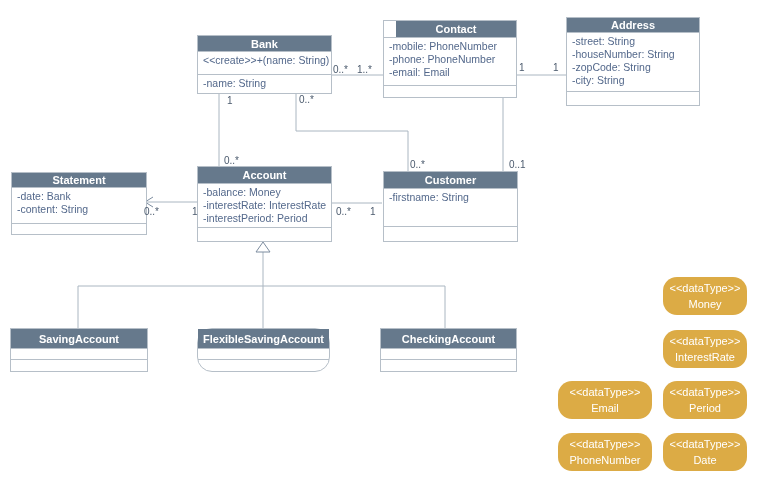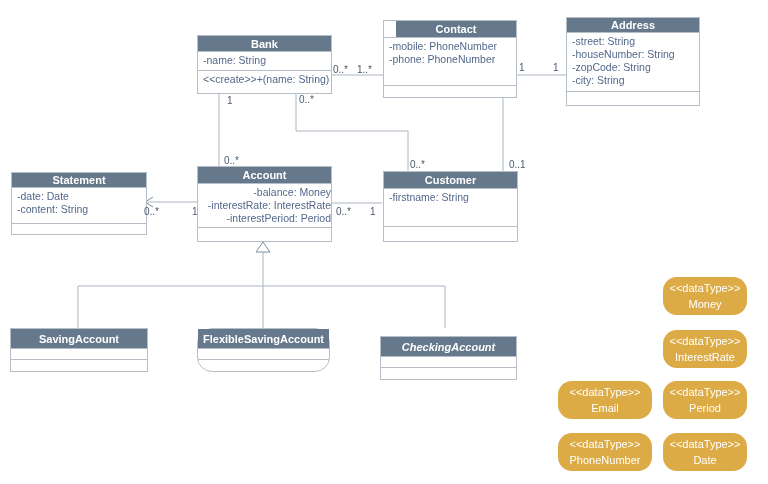--- a/index.html
+++ b/index.html
@@ -48,56 +48,57 @@
       <polyline points="263,252 263,286" fill="none" stroke="#aab6c1" stroke-width="1"></polyline>
       <polyline points="78,286 445,286" fill="none" stroke="#aab6c1" stroke-width="1"></polyline>
       <polyline points="78,286 78,328" fill="none" stroke="#aab6c1" stroke-width="1"></polyline>
       <polyline points="263,286 263,328" fill="none" stroke="#aab6c1" stroke-width="1"></polyline>
       <polyline points="445,286 445,328" fill="none" stroke="#aab6c1" stroke-width="1"></polyline>
       <polygon points="263,242 256,252 270,252" fill="#ffffff" stroke="#7d8da0" stroke-width="1"></polygon>
     </svg>
   <div id="nodes">
       <div class="uml-class" style="left: 197px; top: 35px; width: 133px; border-color: rgb(182, 191, 200);">
         <div class="hdr" style="height: 15px; background: rgb(102, 121, 140); color: rgb(255, 255, 255);">Bank</div>
+        <div class="uml-sec" style="height: 23px; border-top-color: rgb(182, 191, 200); color: rgb(83, 104, 139);">
+          <div>&lt;&lt;create&gt;&gt;+(name: String)</div>
+        </div>
         <div class="uml-sec" style="height: 19px; border-top-color: rgb(182, 191, 200); color: rgb(83, 104, 139);">
           <div>-name: String</div>
-        </div>
-        <div class="uml-sec" style="height: 23px; border-top-color: rgb(182, 191, 200); color: rgb(83, 104, 139);">
-          <div>&lt;&lt;create&gt;&gt;+(name: String)</div>
         </div>
       </div>
       <div class="uml-class" style="left: 383px; top: 20px; width: 132px; border-color: rgb(182, 191, 200);">
         <div class="hdr" style="height: 16px; background: rgb(102, 121, 140); color: rgb(255, 255, 255); margin-left: 12px;">Contact</div>
         <div class="uml-sec" style="height: 48px; border-top-color: rgb(182, 191, 200); color: rgb(83, 104, 139);">
           <div>-mobile: PhoneNumber</div>
           <div>-phone: PhoneNumber</div>
+          <div>-email: Email</div>
         </div>
         <div class="uml-sec" style="height: 12px; border-top-color: rgb(182, 191, 200); color: rgb(83, 104, 139);"></div>
       </div>
       <div class="uml-class" style="left: 566px; top: 17px; width: 132px; border-color: rgb(182, 191, 200);">
         <div class="hdr" style="height: 14px; background: rgb(102, 121, 140); color: rgb(255, 255, 255);">Address</div>
         <div class="uml-sec" style="height: 59px; border-top-color: rgb(182, 191, 200); color: rgb(83, 104, 139);">
           <div>-street: String</div>
           <div>-houseNumber: String</div>
           <div>-zopCode: String</div>
           <div>-city: String</div>
         </div>
         <div class="uml-sec" style="height: 14px; border-top-color: rgb(182, 191, 200); color: rgb(83, 104, 139);"></div>
       </div>
       <div class="uml-class" style="left: 11px; top: 172px; width: 134px; border-color: rgb(182, 191, 200);">
         <div class="hdr" style="height: 14px; background: rgb(102, 121, 140); color: rgb(255, 255, 255);">Statement</div>
         <div class="uml-sec" style="height: 36px; border-top-color: rgb(182, 191, 200); color: rgb(83, 104, 139);">
-          <div>-date: Date</div>
+          <div>-date: Bank</div>
           <div>-content: String</div>
         </div>
         <div class="uml-sec" style="height: 11px; border-top-color: rgb(182, 191, 200); color: rgb(83, 104, 139);"></div>
       </div>
       <div class="uml-class" style="left: 197px; top: 166px; width: 133px; border-color: rgb(182, 191, 200);">
         <div class="hdr" style="height: 16px; background: rgb(102, 121, 140); color: rgb(255, 255, 255);">Account</div>
-        <div class="uml-sec" style="height: 44px; border-top-color: rgb(182, 191, 200); color: rgb(83, 104, 139); text-align: right;">
+        <div class="uml-sec" style="height: 44px; border-top-color: rgb(182, 191, 200); color: rgb(83, 104, 139);">
           <div>-balance: Money</div>
           <div>-interestRate: InterestRate</div>
           <div>-interestPeriod: Period</div>
         </div>
         <div class="uml-sec" style="height: 14px; border-top-color: rgb(182, 191, 200); color: rgb(83, 104, 139);"></div>
       </div>
       <div class="uml-class" style="left: 383px; top: 171px; width: 133px; border-color: rgb(182, 191, 200);">
         <div class="hdr" style="height: 16px; background: rgb(102, 121, 140); color: rgb(255, 255, 255);">Customer</div>
         <div class="uml-sec" style="height: 38px; border-top-color: rgb(182, 191, 200); color: rgb(83, 104, 139);">
           <div>-firstname: String</div>
@@ -107,21 +108,21 @@
       <div class="uml-class" style="left: 10px; top: 328px; width: 136px; border-color: rgb(182, 191, 200);">
         <div class="hdr" style="height: 19px; background: rgb(102, 121, 140); color: rgb(255, 255, 255);">SavingAccount</div>
         <div class="uml-sec" style="height: 11px; border-top-color: rgb(182, 191, 200); color: rgb(83, 104, 139);"></div>
         <div class="uml-sec" style="height: 12px; border-top-color: rgb(182, 191, 200); color: rgb(83, 104, 139);"></div>
       </div>
       <div class="uml-class" style="left: 197px; top: 328px; width: 131px; border-color: rgb(182, 191, 200); border-radius: 15px;">
         <div class="hdr" style="height: 19px; background: rgb(102, 121, 140); color: rgb(255, 255, 255);">FlexibleSavingAccount</div>
         <div class="uml-sec" style="height: 11px; border-top-color: rgb(182, 191, 200); color: rgb(83, 104, 139);"></div>
         <div class="uml-sec" style="height: 12px; border-top-color: rgb(182, 191, 200); color: rgb(83, 104, 139);"></div>
       </div>
-      <div class="uml-class" style="left: 380px; top: 336px; width: 135px; border-color: rgb(182, 191, 200); font-style: italic;">
+      <div class="uml-class" style="left: 380px; top: 328px; width: 135px; border-color: rgb(182, 191, 200);">
         <div class="hdr" style="height: 19px; background: rgb(102, 121, 140); color: rgb(255, 255, 255);">CheckingAccount</div>
         <div class="uml-sec" style="height: 11px; border-top-color: rgb(182, 191, 200); color: rgb(83, 104, 139);"></div>
         <div class="uml-sec" style="height: 12px; border-top-color: rgb(182, 191, 200); color: rgb(83, 104, 139);"></div>
       </div>
       <div class="dt-box" style="left: 663px; top: 277px; width: 84px; height: 38px; background: rgb(220, 171, 69); color: rgb(255, 255, 255);">
         <div>&lt;&lt;dataType&gt;&gt;</div>
         <div>Money</div>
       </div>
       <div class="dt-box" style="left: 663px; top: 330px; width: 84px; height: 38px; background: rgb(220, 171, 69); color: rgb(255, 255, 255);">
         <div>&lt;&lt;dataType&gt;&gt;</div>

